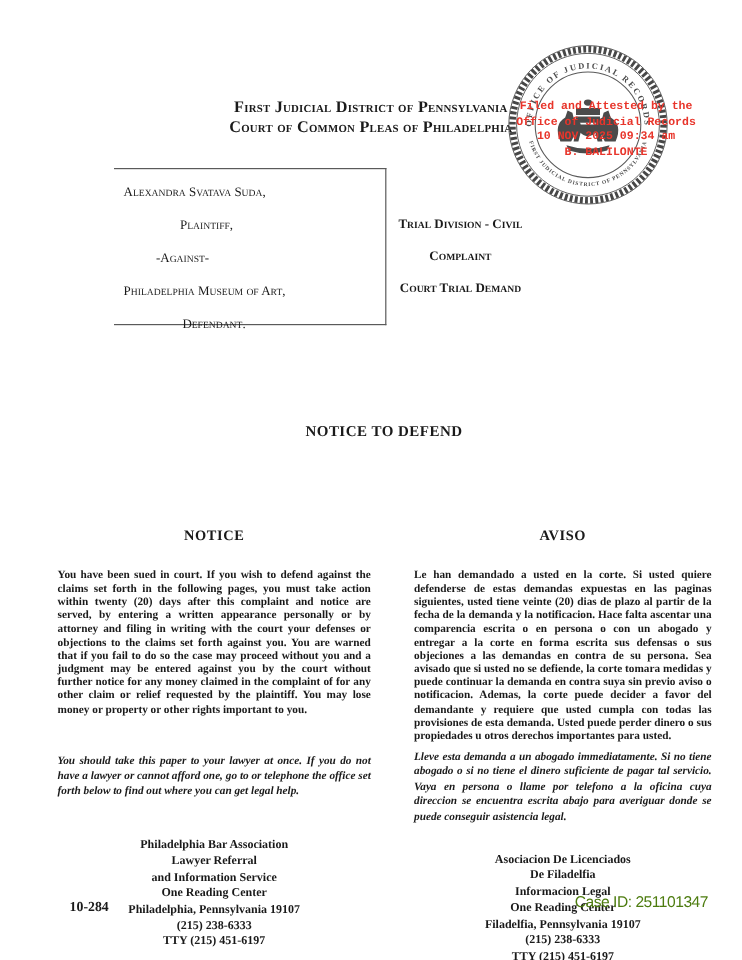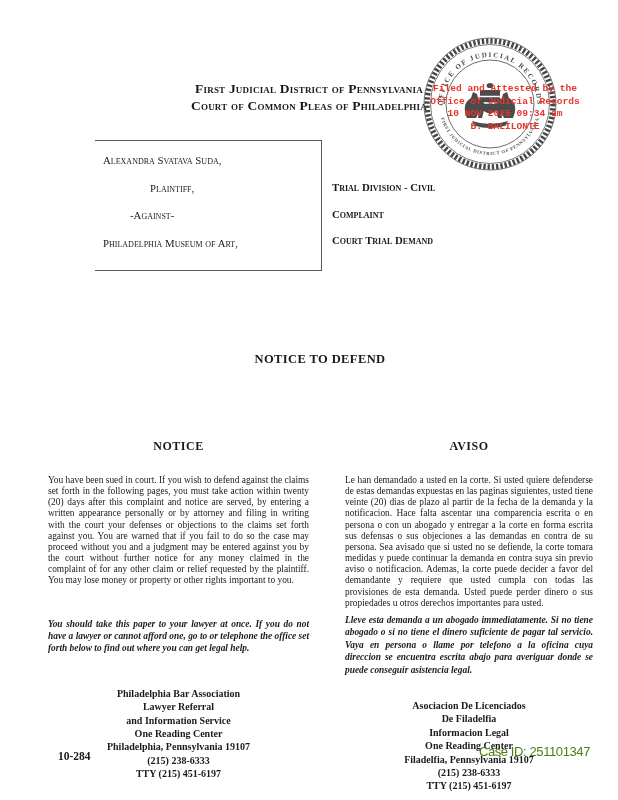--- a/index.html
+++ b/index.html
@@ -59,20 +59,21 @@
   .ind-defendant{padding-left:57px;}
   .caption-right{
     position:absolute;top:181px;left:332px;
   }
   .caption-right .cap-r-line{
     font-weight:bold;
     font-variant:small-caps;
     font-size:10.8px;
     line-height:12px;
     margin-bottom:14.5px;
+    text-align:center;
   }
   
   .ntd{
     position:absolute;top:352px;left:0;width:640px;
     text-align:center;
     font-weight:bold;
     font-size:12.5px;
     letter-spacing:.4px;
   }
   
@@ -81,21 +82,21 @@
   .col-es{left:345px;width:248px;}
   .col-heading{
     text-align:center;
     font-weight:bold;
     font-size:12px;
     letter-spacing:.5px;
     margin-bottom:21px;
     margin-top:36px;
   }
   .body-par{
-    font-weight:normal;
+    font-weight:bold;
     font-size:9.4px;
     line-height:11.15px;
     text-align:justify;
     text-justify:inter-word;
   }
   .lawyer-par{
     font-weight:bold;
     font-style:italic;
     font-size:9.4px;
     line-height:12.4px;
@@ -173,20 +174,21 @@
     <div>Office of Judicial Records</div>
     <div>10 NOV 2025 09:34 am</div>
     <div>B. BALILONTE</div>
   </div>
 
   <div class="caption-box">
     <div class="cap-line ind-name">Alexandra Svatava Suda,</div>
     <div class="cap-line ind-plaintiff">Plaintiff,</div>
     <div class="cap-line ind-against">-Against-</div>
     <div class="cap-line ind-name">Philadelphia Museum of Art,</div>
+    <div class="cap-line ind-defendant">Defendant.</div>
   </div>
 
   <div class="caption-right">
     <div class="cap-r-line">Trial Division - Civil</div>
     <div class="cap-r-line">Complaint</div>
     <div class="cap-r-line">Court Trial Demand</div>
   </div>
 
   <div class="ntd">NOTICE TO DEFEND</div>
 

